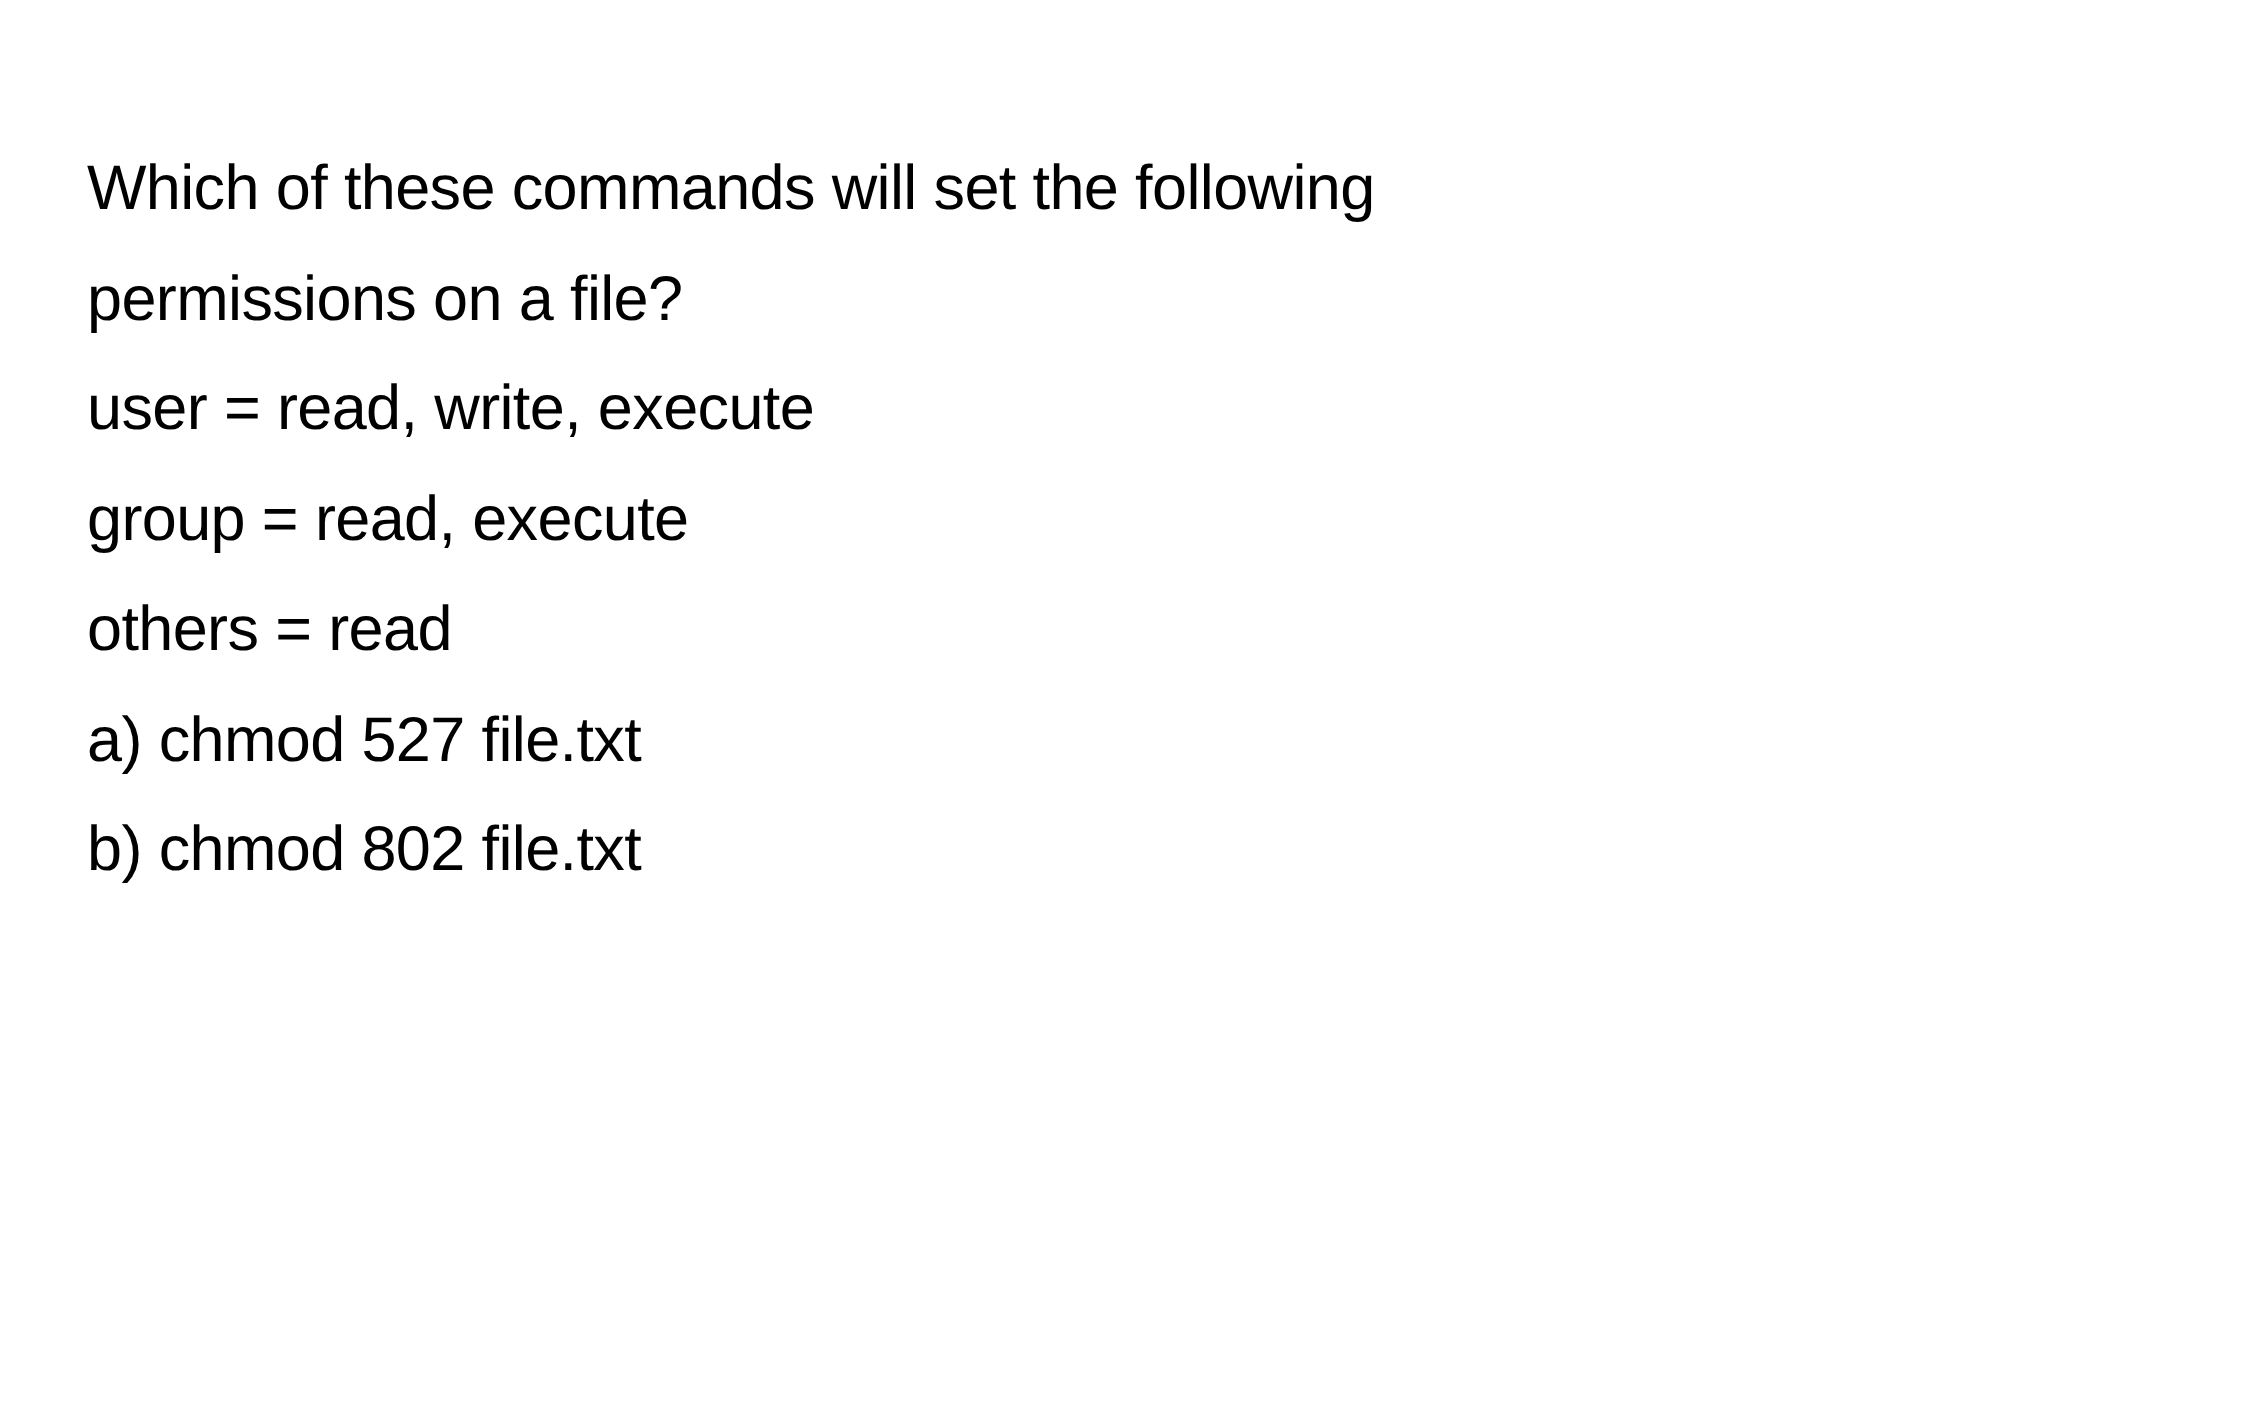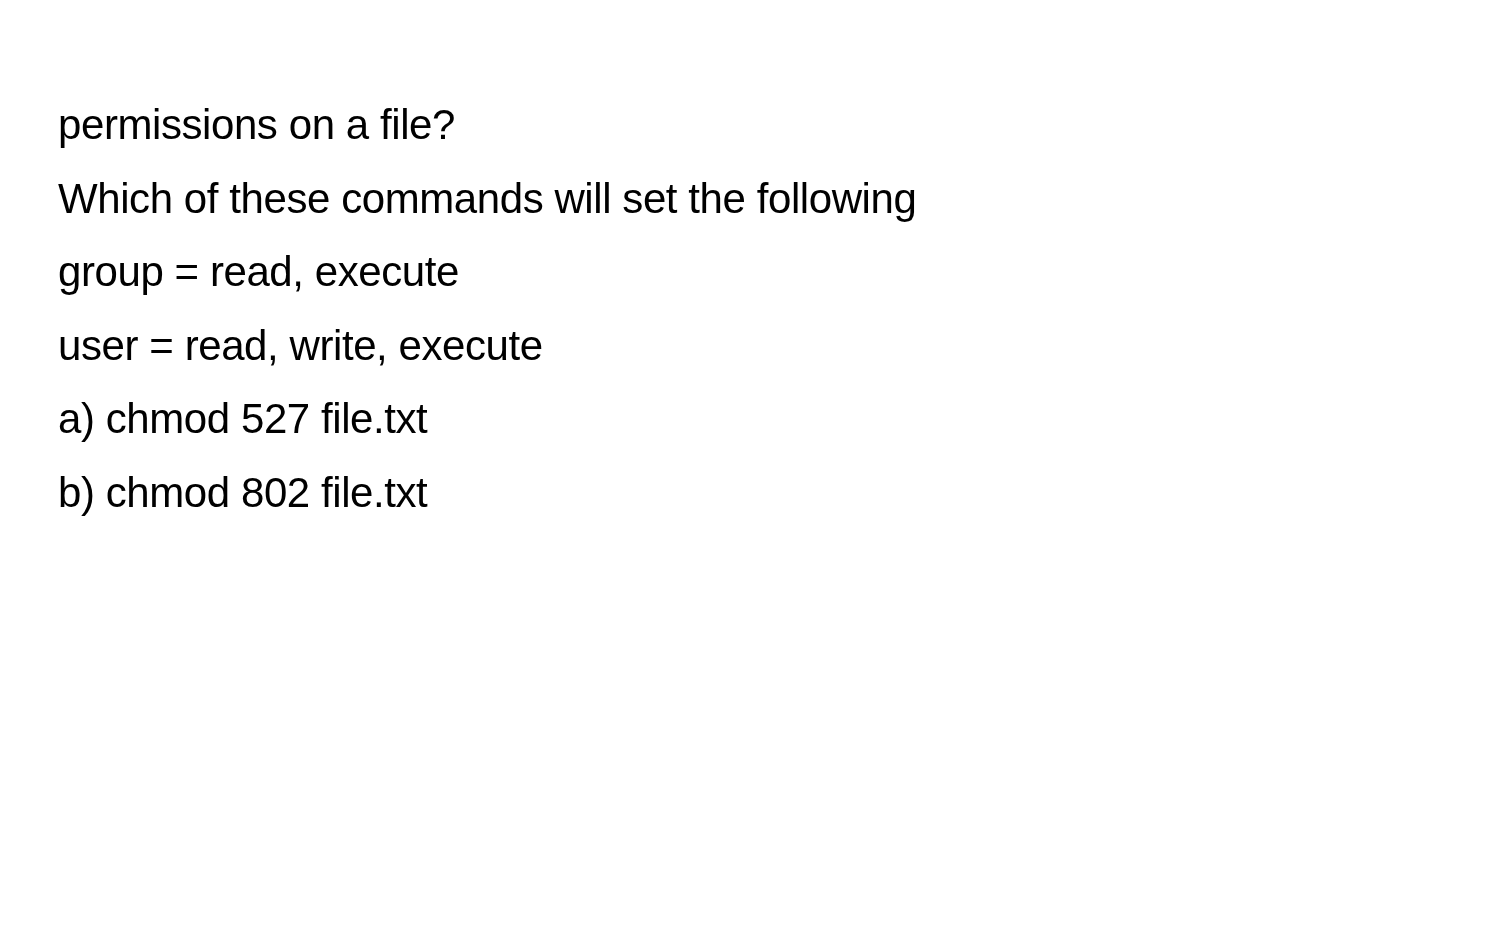--- a/index.html
+++ b/index.html
@@ -23,19 +23,20 @@
       letter-spacing: -0.01em;
     }
     .line {
       display: block;
     }
   </style>
 </head>
 <body>
 
 <div class="content">
+  <span class="line">Which of these commands will set the following</span>
   <span class="line">permissions on a file?</span>
-  <span class="line">Which of these commands will set the following</span>
+  <span class="line">user = read, write, execute</span>
   <span class="line">group = read, execute</span>
-  <span class="line">user = read, write, execute</span>
+  <span class="line">others = read</span>
   <span class="line">a) chmod 527 file.txt</span>
   <span class="line">b) chmod 802 file.txt</span>
 </div>
 
 </body></html>

